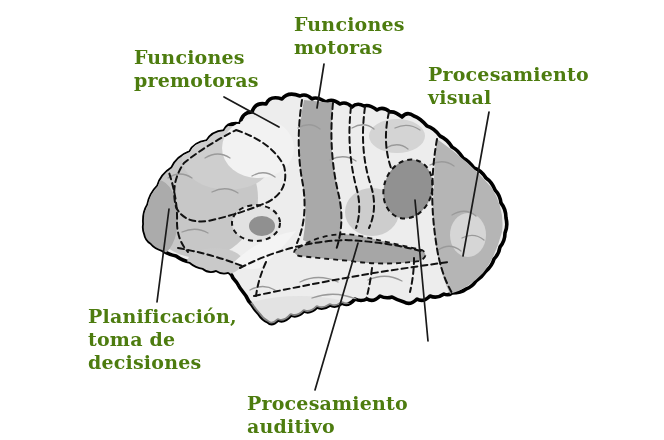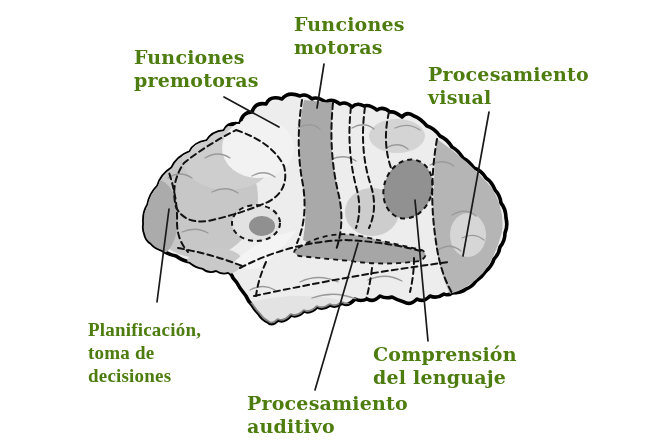--- a/index.html
+++ b/index.html
@@ -112,21 +112,19 @@
       <line x1="428" y1="341" x2="415" y2="200"></line>
     </g>
   </svg>
 
   <div class="label" style="left:134px; top:46px;">Funciones
 premotoras</div>
   <div class="label" style="left:294px; top:13px;">Funciones
 motoras</div>
   <div class="label" style="left:428px; top:63px;">Procesamiento
 visual</div>
-  <div class="label" style="left:88px;  top:318px;font-family:Liberation Serif, serif;">Planificación,
+  <div class="label" style="left:88px;  top:305px;">Planificación,
 toma de
 decisiones</div>
   <div class="label" style="left:247px; top:392px;">Procesamiento
 auditivo</div>
-  <div class="label" style="left:373px; top:343px;">Comprensión
-del lenguaje</div>
 
 </div>
 
 </body></html>

